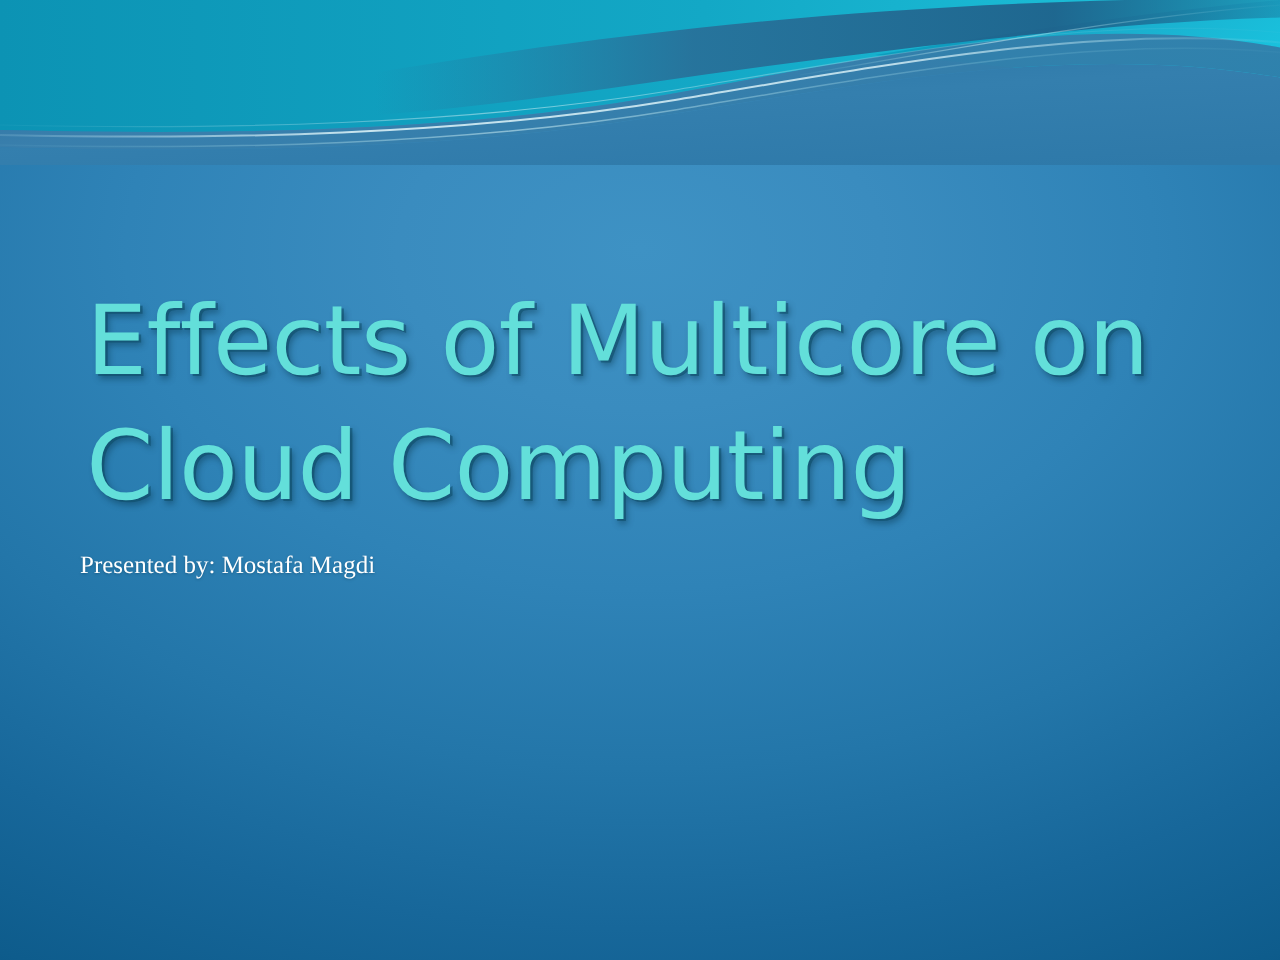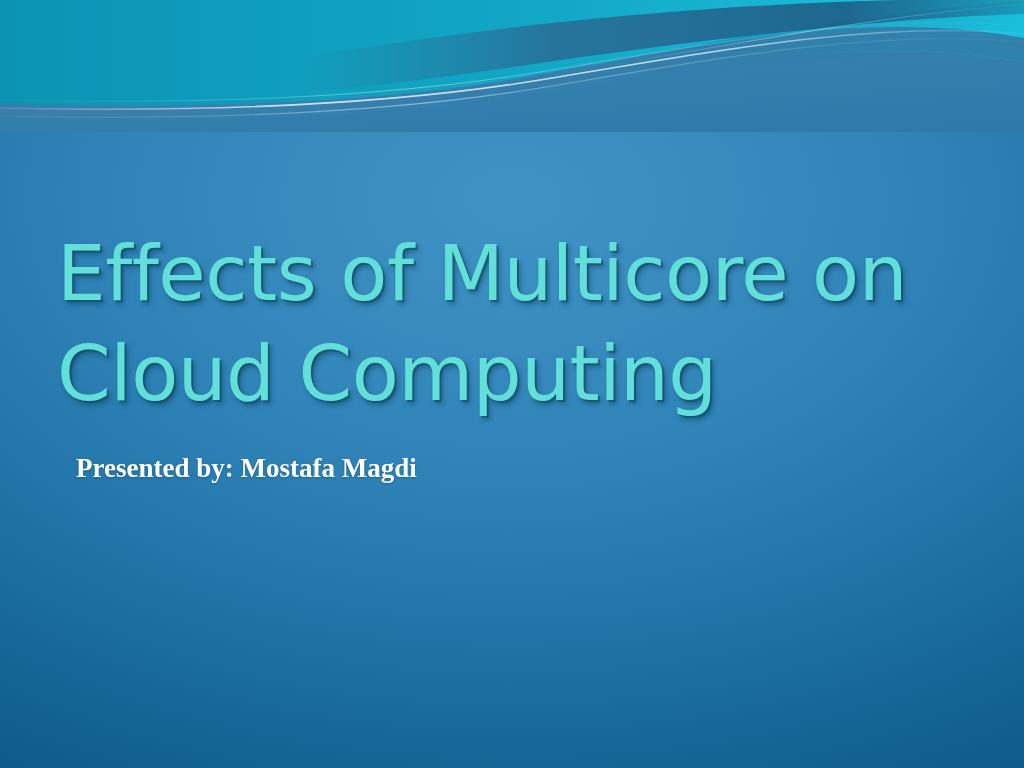--- a/index.html
+++ b/index.html
@@ -34,21 +34,21 @@
     left: 0;
     top: 0;
     width: 1024px;
     height: 132px;
     pointer-events: none;
   }
 
   
   #title-block {
     position: absolute;
-    left: 57px;
+    left: 69px;
     top: 224px;
     width: 860px;
   }
 
   #slide-title {
     margin: 0;
     font-family: "DejaVu Sans", sans-serif;
     font-weight: 400;
     font-size: 77px;
     line-height: 1.30;
@@ -62,24 +62,24 @@
 
   
   #subtitle-block {
     position: absolute;
     left: 64px;
     top: 440px;
     width: 800px;
   }
 
   #slide-subtitle {
-    margin: 12px;
+    margin: 0;
     font-family: "Liberation Serif", "DejaVu Serif", serif;
-    font-weight: 700;
-    font-size: 27px;
+    font-weight: 400;
+    font-size: 20px;
     line-height: 1.2;
     color: #FFFFFF;
     text-shadow: 0 1px 2px rgba(3, 46, 70, 0.35);
   }
 </style>
 </head>
 <body>
 
 <div id="slide">
 

